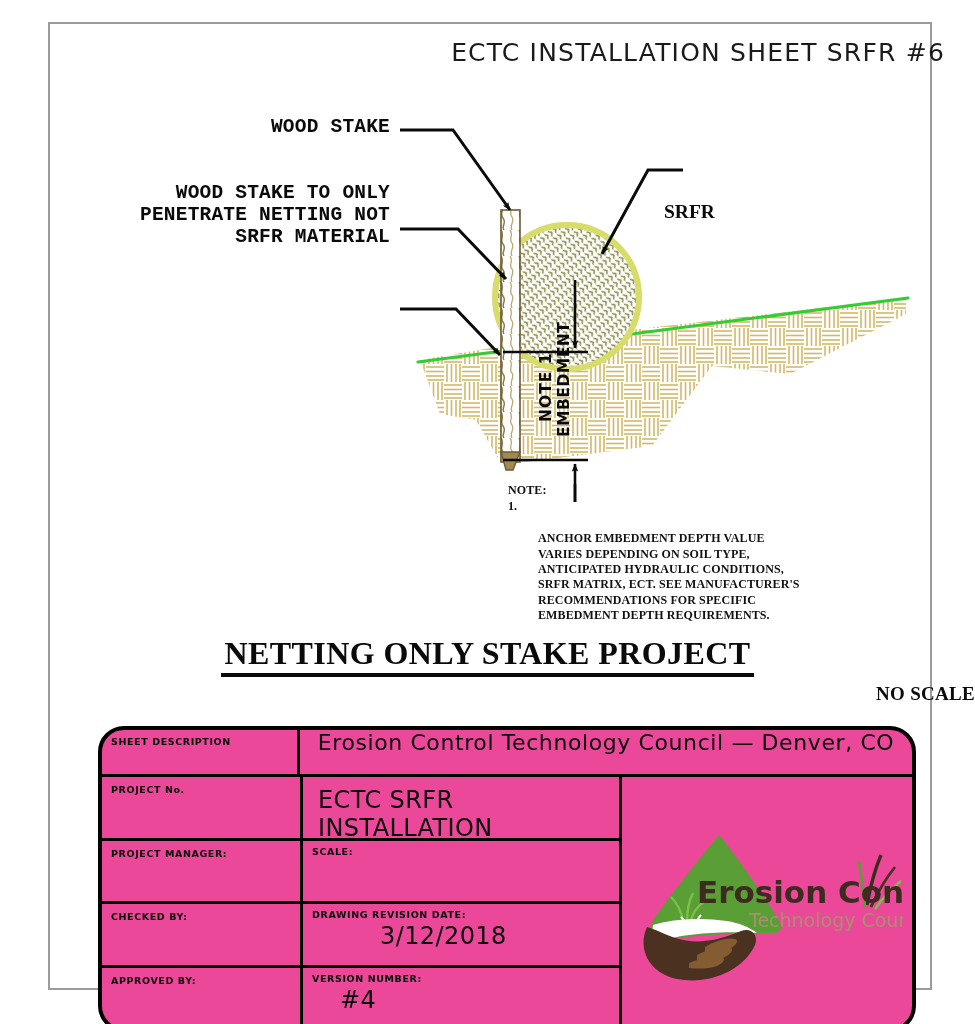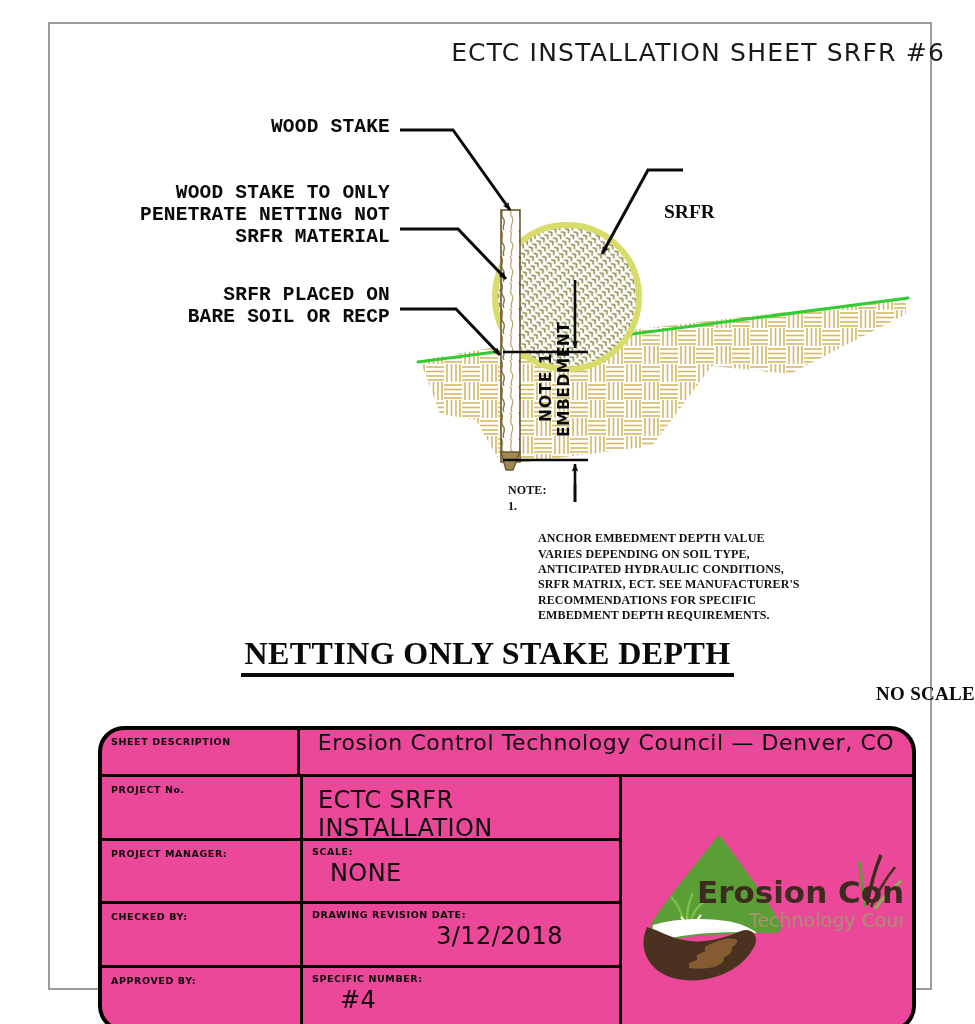--- a/index.html
+++ b/index.html
@@ -339,40 +339,38 @@
       <path d="M635,148 L600,148 L554,232" marker-end="url(#arrowF)"></path>
     </g>
   </svg>
 
   <div class="callout" id="label-wood-stake">WOOD STAKE</div>
 
   <div class="callout" id="label-penetrate">WOOD STAKE TO ONLY
 PENETRATE NETTING NOT
 SRFR MATERIAL</div>
 
-  <div class="callout" id="label-bare-soil">SRFR PLACED ON
-BARE SOIL OR RECP</div>
 
   <div id="label-srfr">SRFR</div>
 
   <div id="note-block">
     <span class="note-head">NOTE:</span>
     <div class="note-row">
       <span class="note-num">1.</span>
       <span class="note-text">ANCHOR EMBEDMENT DEPTH VALUE
 VARIES DEPENDING ON SOIL TYPE,
 ANTICIPATED HYDRAULIC CONDITIONS,
 SRFR MATRIX, ECT. SEE MANUFACTURER'S
 RECOMMENDATIONS FOR SPECIFIC
 EMBEDMENT DEPTH REQUIREMENTS.</span>
     </div>
   </div>
 
   <div id="detail-title-wrap">
-    <div id="detail-title">NETTING ONLY STAKE DEPTH</div>
+    <div id="detail-title">NETTING ONLY STAKE PROJECT</div>
     <div id="detail-subtitle">NO SCALE</div>
   </div>
 
   <div id="titleblock">
 
     <div class="tb-toprow">
       <div class="tb-toprow-left">
         <span class="tb-label">SHEET  DESCRIPTION</span>
       </div>
       <div class="tb-toprow-right">
@@ -396,28 +394,27 @@
           <span class="tb-label">APPROVED  BY:</span>
         </div>
       </div>
 
       <div class="tb-col-mid">
         <div class="tb-cell">
           <span class="tb-value novalpad">ECTC  SRFR  INSTALLATION</span>
         </div>
         <div class="tb-cell">
           <span class="tb-label">SCALE:</span>
-          <span class="tb-value">NONE</span>
         </div>
         <div class="tb-cell">
           <span class="tb-label">DRAWING  REVISION  DATE:</span>
-          <span class="tb-value" style="padding-left:68px;text-align:center;">3/12/2018</span>
-        </div>
-        <div class="tb-cell">
-          <span class="tb-label">SPECIFIC  NUMBER:</span>
+          <span class="tb-value" style="padding-left:68px;">3/12/2018</span>
+        </div>
+        <div class="tb-cell">
+          <span class="tb-label">VERSION  NUMBER:</span>
           <span class="tb-value" style="padding-left:28px;">#4</span>
         </div>
       </div>
 
       <div class="tb-col-right">
         <div id="logo-wrap">
           <svg id="logo-svg" width="272" height="164" viewBox="0 0 272 164">
 
             <path d="M88,14 C88,14 24,92 20,104 C16,116 28,120 42,118
                      C66,114 110,112 140,112 C150,112 152,108 148,100

